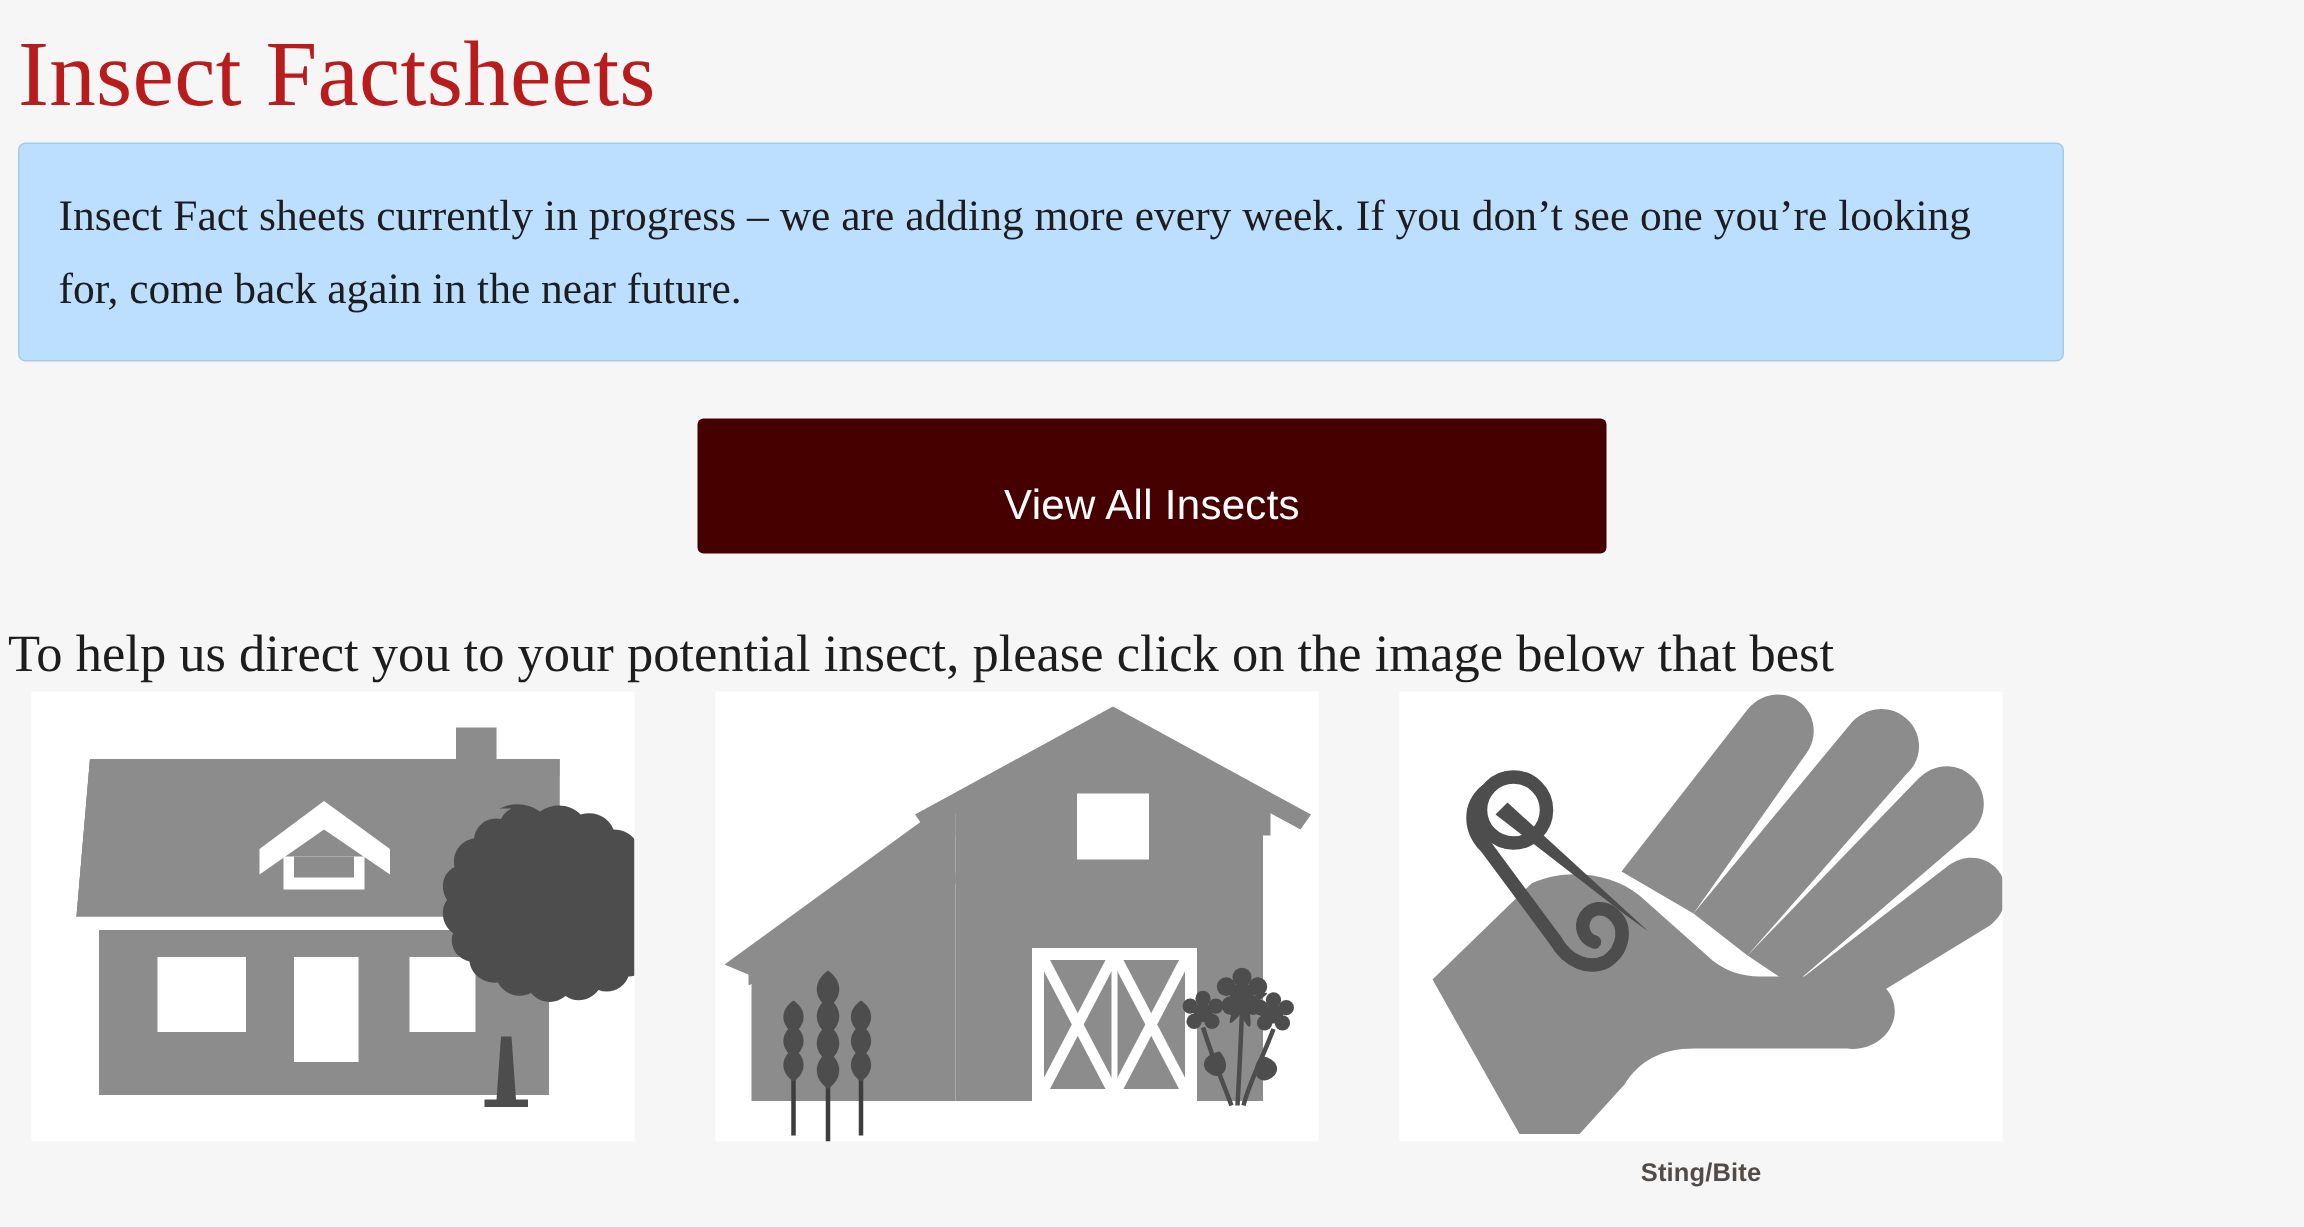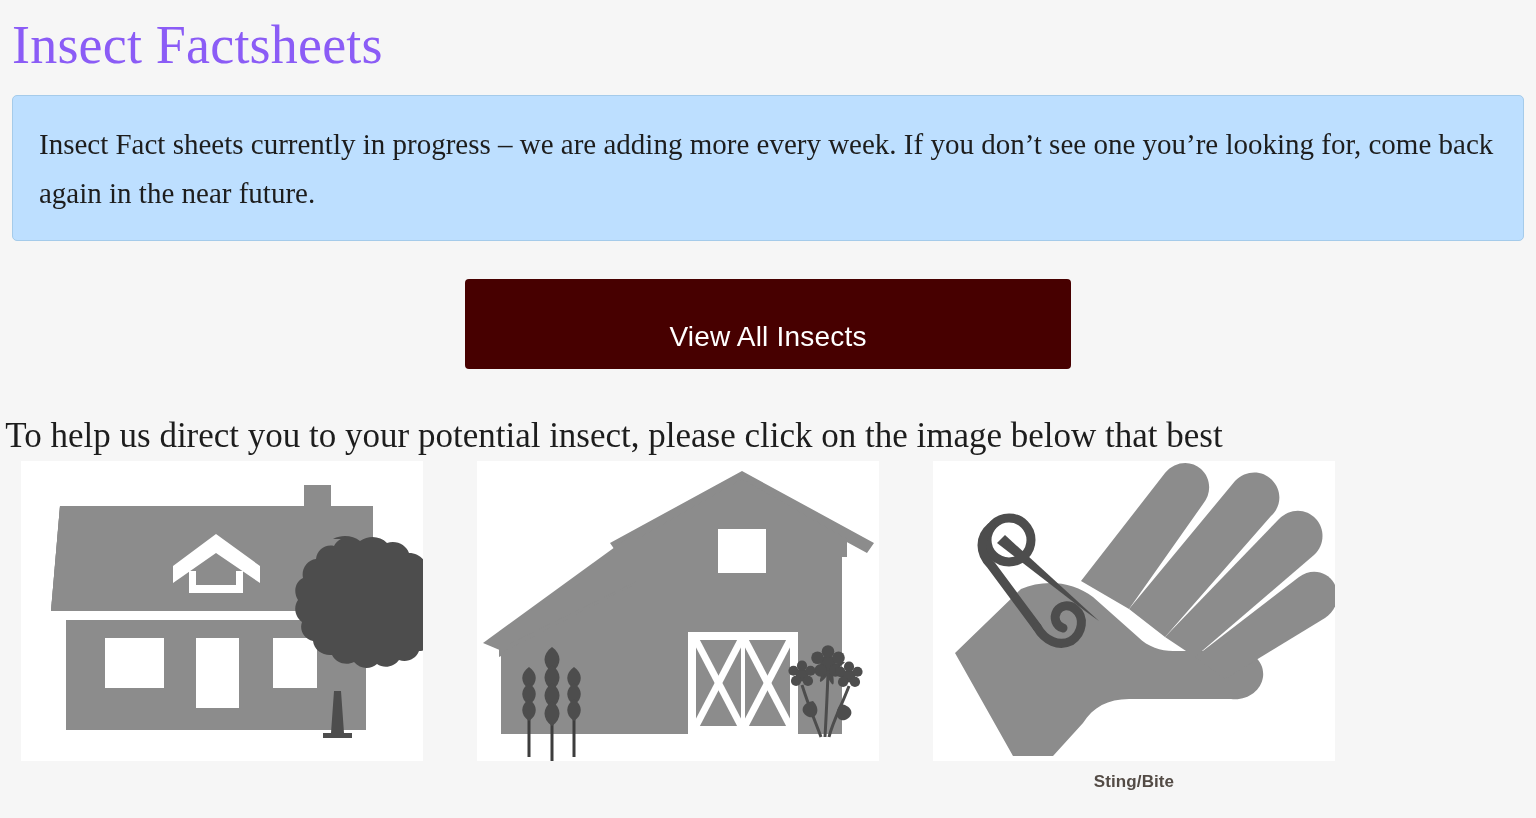--- a/index.html
+++ b/index.html
@@ -12,34 +12,34 @@
     width: 1536px;
     height: 818px;
     background: #f6f6f6;
     font-family: "Liberation Serif", serif;
     overflow: hidden;
     position: relative;
   }
 
   .page-title {
     font-family: "Liberation Serif", serif;
-    font-size: 54px;
+    font-size: 62px;
     font-weight: 400;
-    color: #8b5cf6;
+    color: #b91c1c;
     letter-spacing: 0.2px;
     margin: 0;
     padding: 14px 0 0 12px;
     line-height: 1.18;
   }
 
   .alert-box {
     position: absolute;
     left: 12px;
     top: 95px;
-    width: 1512px;
+    width: 1364px;
     height: 146px;
     background: #bddfff;
     border: 1px solid #a5cbea;
     border-radius: 5px;
     padding: 24px 26px 0 26px;
   }
   .alert-text {
     font-family: "Liberation Serif", serif;
     font-size: 29px;
     line-height: 1.70;

